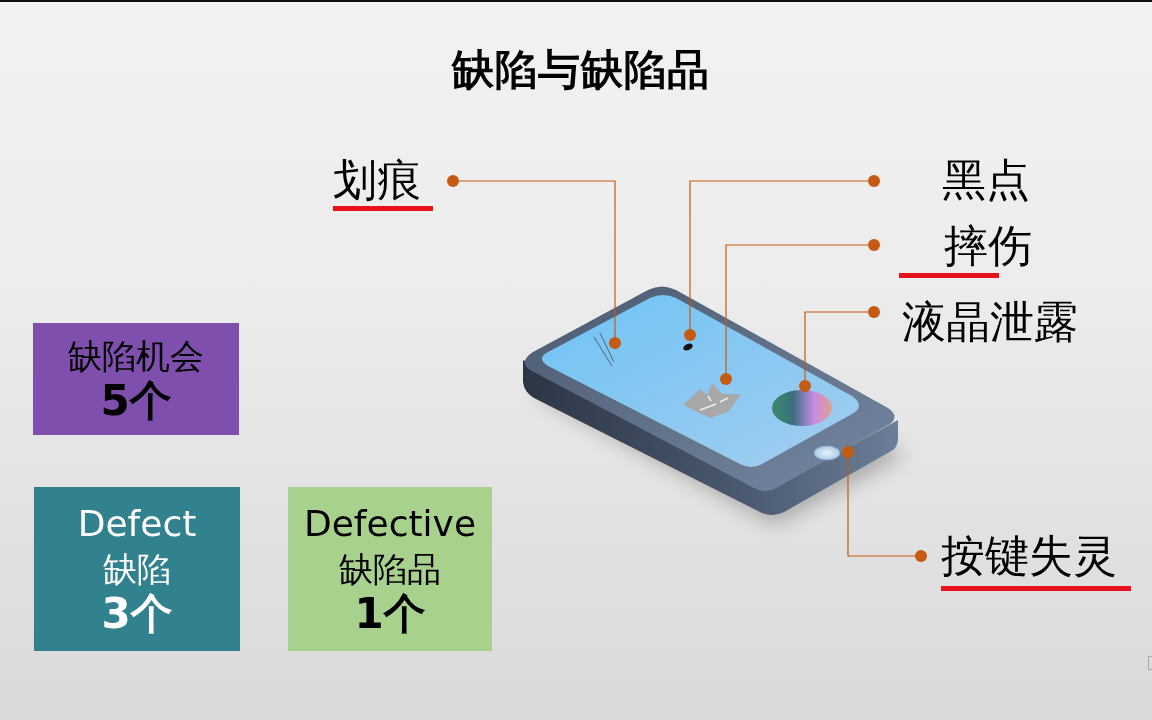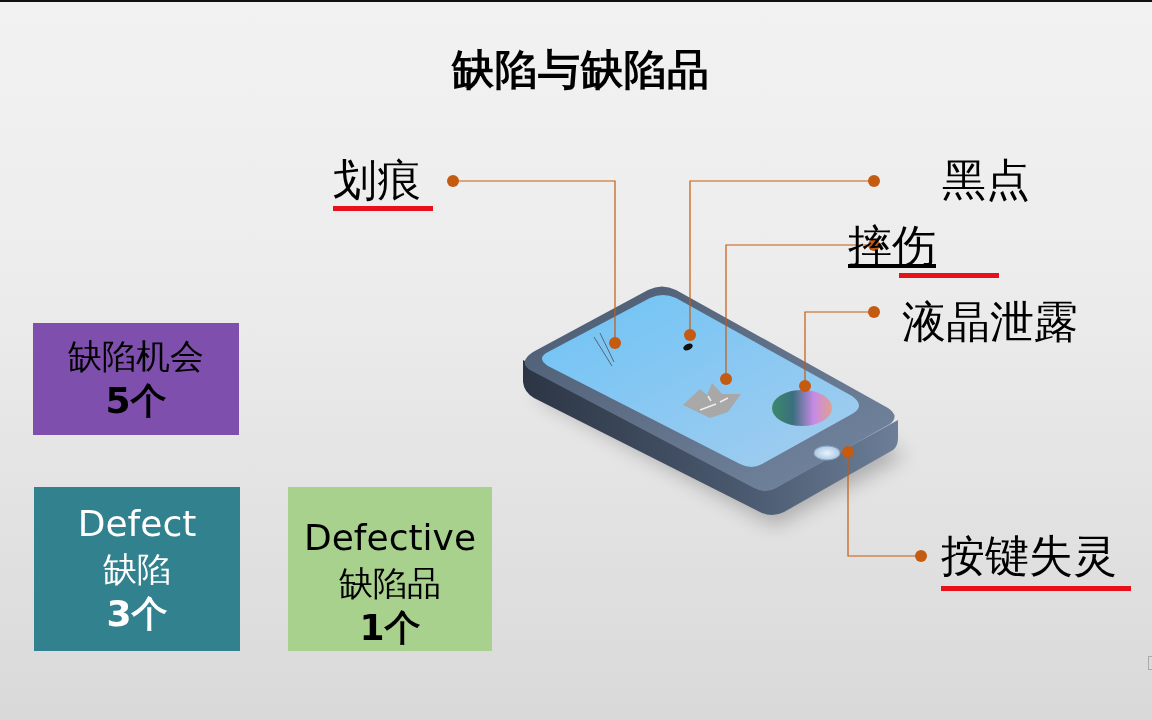--- a/index.html
+++ b/index.html
@@ -15,24 +15,24 @@
   }
   .label {
     position:absolute; font-size:44px; color:#000; line-height:48px; white-space:nowrap;
   }
   .underline { position:absolute; height:5px; background:#e8101a; }
   .box {
     position:absolute; display:flex; flex-direction:column; align-items:center; justify-content:center;
     text-align:center;
   }
   .box .l1 { font-size:34px; line-height:44px; }
-  .box .l2 { font-size:36px; line-height:46px; font-weight:bold; }
+  .box .l2 { font-size:42px; line-height:46px; font-weight:bold; }
   .box-purple { left:33px; top:323px; width:206px; height:112px; background:#7f4fad; color:#000000; }
   .box-teal { left:34px; top:487px; width:206px; height:164px; background:#31818f; color:#fff; }
-  .box-green { left:288px; top:487px; width:204px; height:164px; background:#a9d18e; color:#000;justify-content:flex-end; }
+  .box-green { left:288px; top:487px; width:204px; height:164px; background:#a9d18e; color:#000; }
   .box .en { font-size:36px; line-height:46px; }
   svg.stage { position:absolute; left:0; top:0; }
   .corner-mark { position:absolute; left:1148px; top:656px; width:4px; height:12px; border:1px solid #aaa; border-right:none; }
 </style>
 </head>
 <body>
 
 <div class="topbar"></div>
 
 <div class="title">缺陷与缺陷品</div>
@@ -108,21 +108,21 @@
     <circle cx="921" cy="556" r="6"></circle>
       <circle cx="848" cy="452" r="6"></circle>
   </g>
 </svg>
 
 <div class="label" style="left:333px; top:156px;">划痕</div>
 <div class="underline" style="left:333px; top:206px; width:100px;"></div>
 
 <div class="label" style="left:942px; top:156px;">黑点</div>
 
-<div class="label" style="left:848px; top:222px;text-decoration:underline;">摔伤</div>
+<div class="label" style="left:944px; top:222px;">摔伤</div>
 <div class="underline" style="left:899px; top:273px; width:100px;"></div>
 
 <div class="label" style="left:902px; top:298px;">液晶泄露</div>
 
 <div class="label" style="left:941px; top:532px;">按键失灵</div>
 <div class="underline" style="left:941px; top:586px; width:190px;"></div>
 
 <div class="box box-purple">
   <div class="l1">缺陷机会</div>
   <div class="l2">5个</div>

